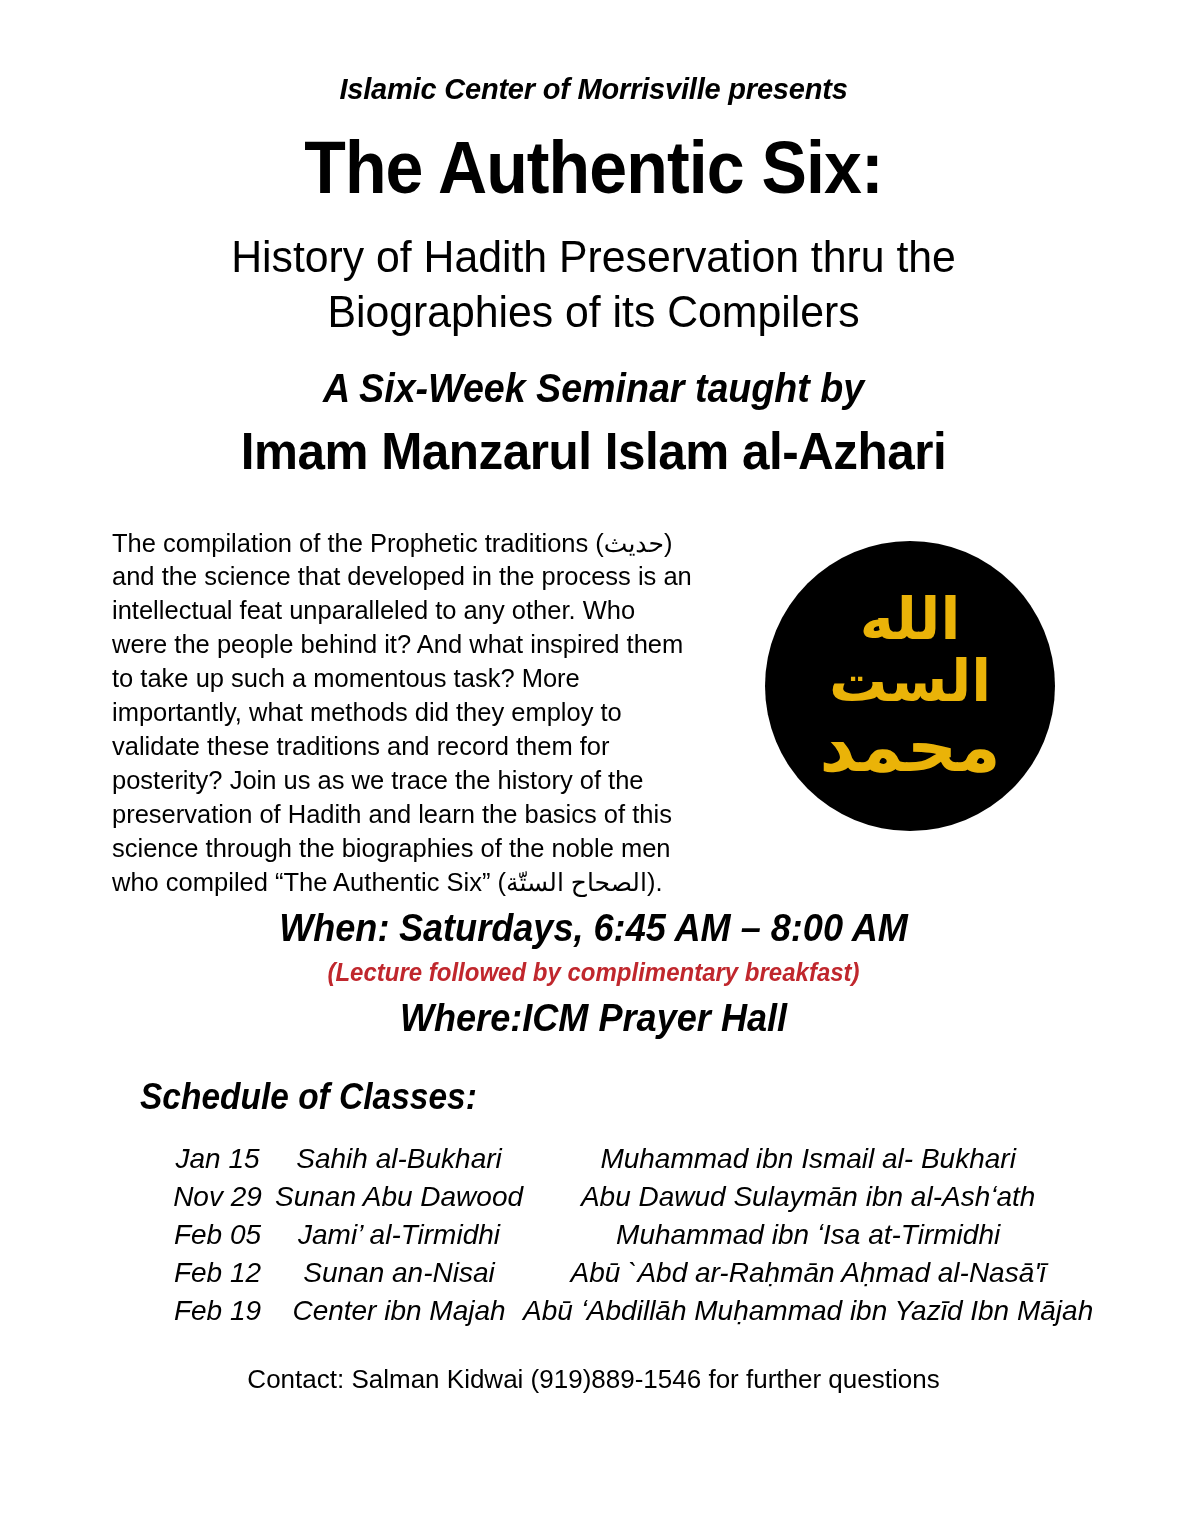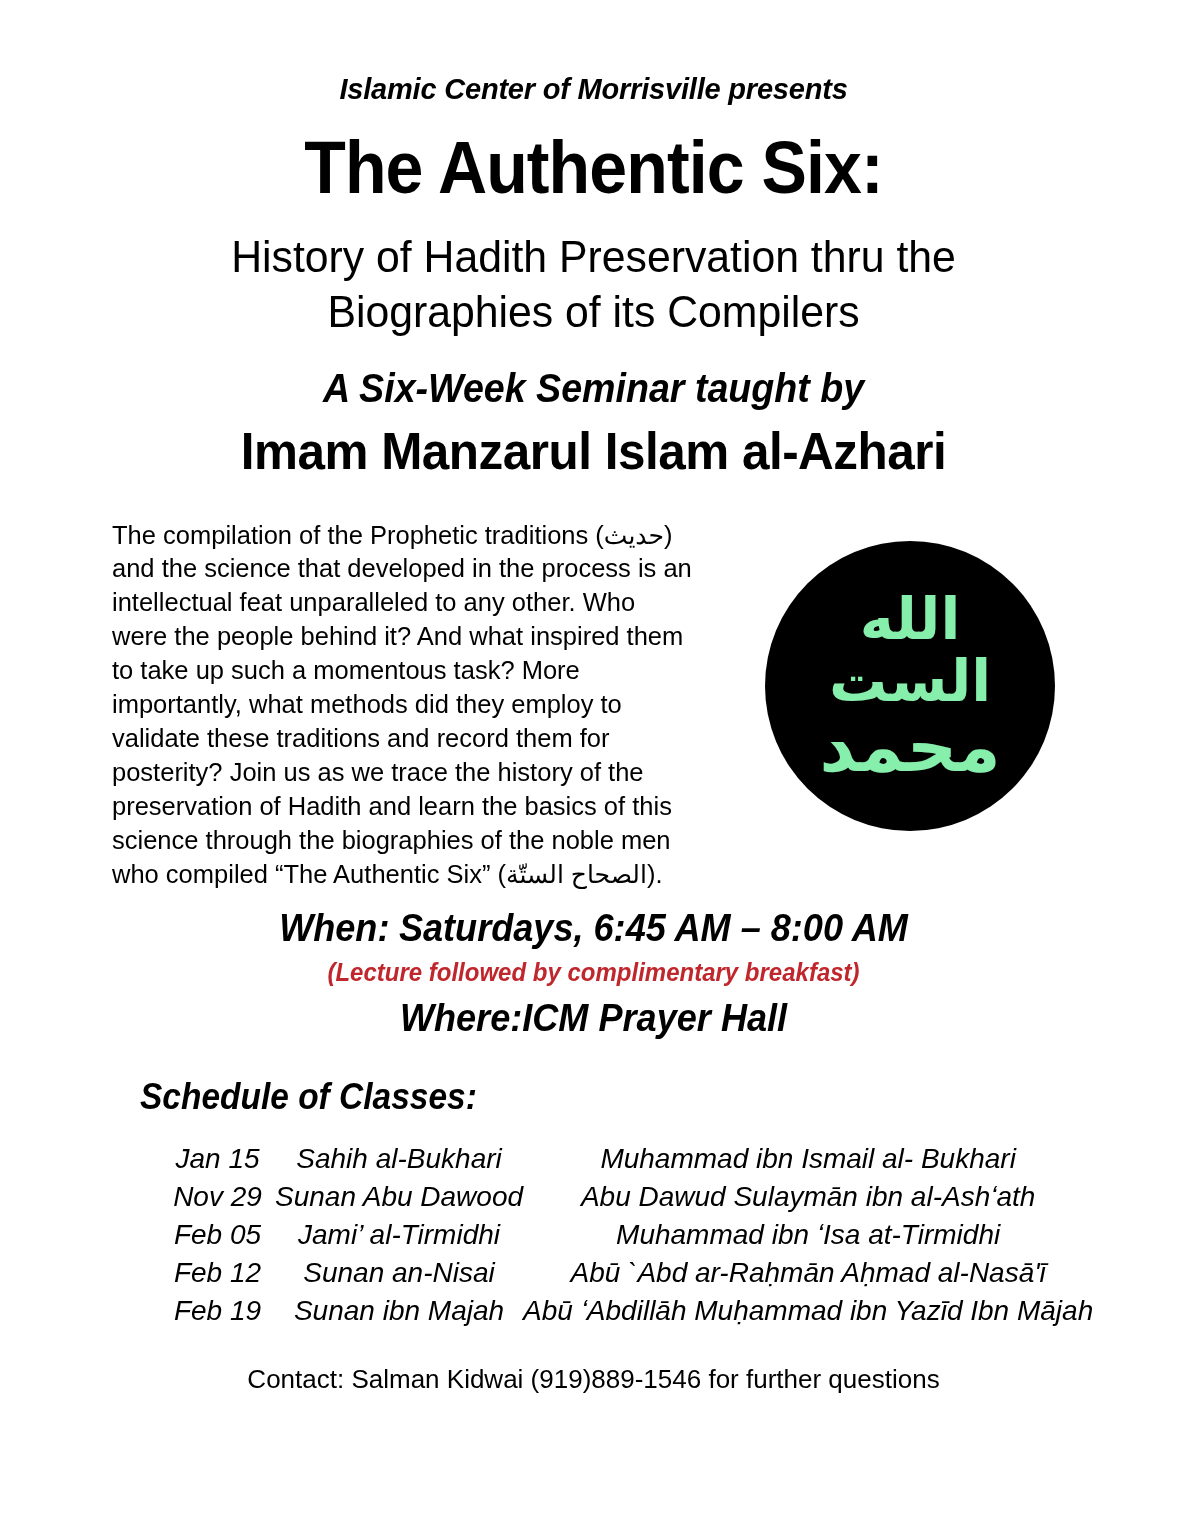--- a/index.html
+++ b/index.html
@@ -67,21 +67,21 @@
 
   
   .midsection {
     position: relative;
     margin-top: 38px;
     height: 380px;
   }
   .blurb {
     position: absolute;
     left: 112px;
-    top: 0;
+    top: 8px;
     width: 585px;
     font-size: 25.5px;
     line-height: 1.33;
     text-align: left;
   }
   .blurb .ar {
     font-size: 25px;
     direction: rtl;
     unicode-bidi: isolate;
   }
@@ -186,21 +186,21 @@
     </div>
     <div class="taught-by">A Six-Week Seminar taught by</div>
     <div class="instructor">Imam Manzarul Islam al-Azhari</div>
   </div>
 
   <div class="midsection">
     <div class="blurb">
       <span>The compilation of the Prophetic traditions (</span><span class="ar">حديث</span><span>) and the science that developed in the process is an intellectual feat unparalleled to any other. Who were the people behind it? And what inspired them to take up such a momentous task? More importantly, what methods did they employ to validate these traditions and record them for posterity? Join us as we trace the history of the preservation of Hadith and learn the basics of this science through the biographies of the noble men who compiled “The Authentic Six” (</span><span class="ar">الصحاح الستّة</span><span>).</span>
     </div>
 
-    <div class="seal" style="background: rgb(0, 0, 0); color: #86efac;">
+    <div class="seal" style="background: rgb(0, 0, 0); color: #eab308;">
       <span class="sl sl1">الله</span>
       <span class="sl sl2">الست</span>
       <span class="sl sl3">محمد</span>
     </div>
   </div>
 
   <div class="when-where">
     <div class="when-line">
       <span class="lbl">When:</span><span class="val">Saturdays, 6:45 AM – 8:00 AM</span>
     </div>
@@ -229,21 +229,21 @@
           <td class="c-title">Jami’ al-Tirmidhi</td>
           <td class="c-author">Muhammad ibn ʻIsa at-Tirmidhi</td>
         </tr>
         <tr>
           <td class="c-date">Feb 12</td>
           <td class="c-title">Sunan an-Nisai</td>
           <td class="c-author">Abū `Abd ar-Raḥmān Aḥmad al-Nasā'ī</td>
         </tr>
         <tr>
           <td class="c-date">Feb 19</td>
-          <td class="c-title">Sunan ibn Majah</td>
+          <td class="c-title">Center ibn Majah</td>
           <td class="c-author">Abū ʻAbdillāh Muḥammad ibn Yazīd Ibn Mājah</td>
         </tr>
       </tbody>
   </table>
 
   <div class="contact">Contact: Salman Kidwai (919)889-1546 for further questions</div>
 
 </div>
 
 </body></html>

